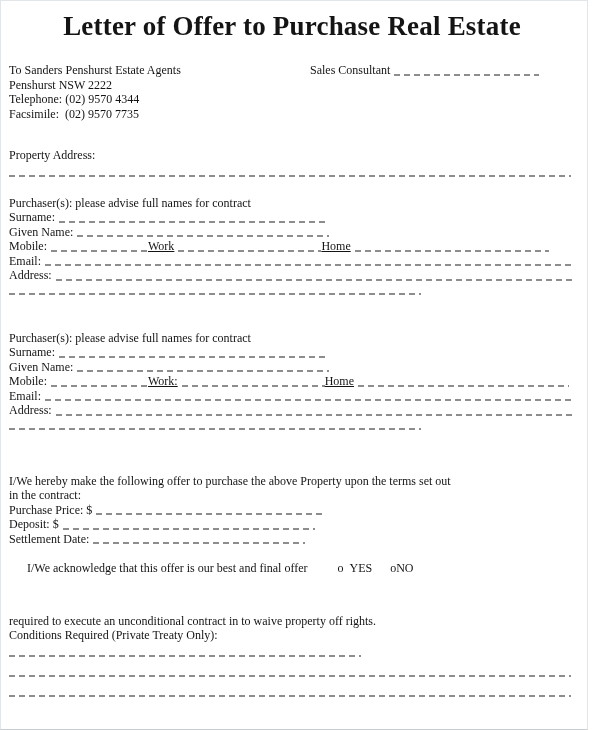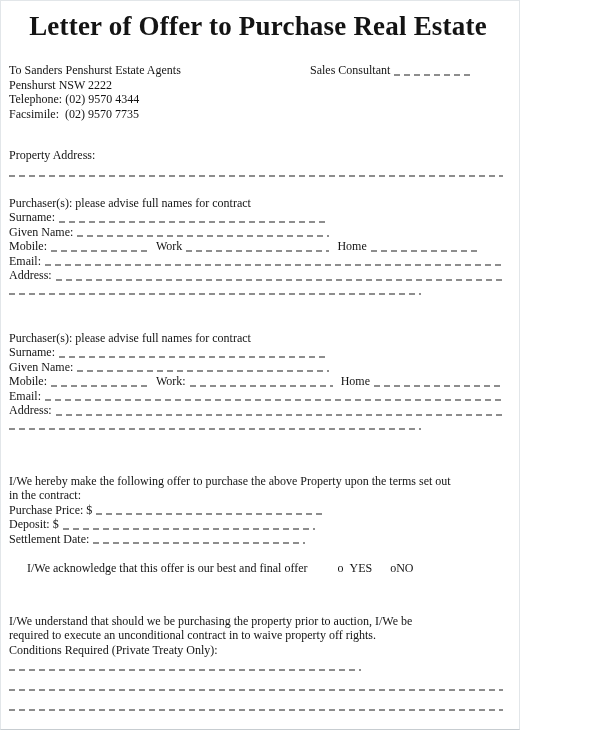--- a/index.html
+++ b/index.html
@@ -1,18 +1,18 @@
 <!DOCTYPE html>
 <html><head>
 <meta charset="utf-8">
 <style>
   html,body { margin:0; padding:0; background:#ffffff; }
   * { box-sizing:border-box; }
   .page {
-    width:520px; height:730px;
+    width:588px; height:730px;
     background:#ffffff;
     font-family:"Liberation Serif", serif;
     font-size:12px; color:#141414;
     padding:8px 12px 0 8px;
     border:1px solid #e2e6e9;
     border-bottom-color:#c7cdd1;
     overflow:hidden;
     position:relative;
   }
   .title {
@@ -39,21 +39,21 @@
   .prop-label{ margin-top:27px; }
   .prop-line { margin-top:12px; margin-right:4px; }
   .p-block1  { margin-top:19px; }
   .p-block2  { margin-top:36px; }
   .w-surname { width:268px; }
   .w-given   { width:252px; }
   .w-mob1    { width:97px; }
   .w-mob2    { width:143px; }
   .w-mob3    { flex:1; margin-right:26px; }
   .w-mob3b   { flex:1; margin-right:6px; }
-  .lbl-mid   { margin-left:8px; }
+  .lbl-mid   { margin-left:0;text-decoration:underline; }
   .w-fill    { flex:1; margin-right:2px; }
   .cont-line { width:412px; margin-top:10px; }
   .offer-block { margin-top:44px; }
   .w-price   { width:228px; }
   .w-deposit { width:252px; }
   .w-settle  { width:212px; }
   .ack-row   { line-height:14.5px; white-space:pre; }
   .mk1 { margin-left:30px; }
   .mkl { margin-left:6px; }
   .mk2 { margin-left:18px; }
@@ -159,21 +159,20 @@
     <div class="frow">
       <span>Settlement Date:</span>
       <div class="dash w-settle"></div>
     </div>
     <div class="ack-row">
       <span>I/We acknowledge that this offer is our best and final offer</span><span class="mk1">o</span><span class="mkl">YES</span><span class="mk2">o</span><span class="mkl2">NO</span>
     </div>
   </div>
 
   <div class="auction-block">
-    <div class="line">I/We understand that should we be purchasing the property prior to auction, I/We be</div>
     <div class="line">required to execute an unconditional contract in to waive property off rights.</div>
     <div class="line">Conditions Required (Private Treaty Only):</div>
     <div class="dashline cond1"></div>
     <div class="dashline condf"></div>
     <div class="dashline condf"></div>
 
   </div>
 
 </div>
 

